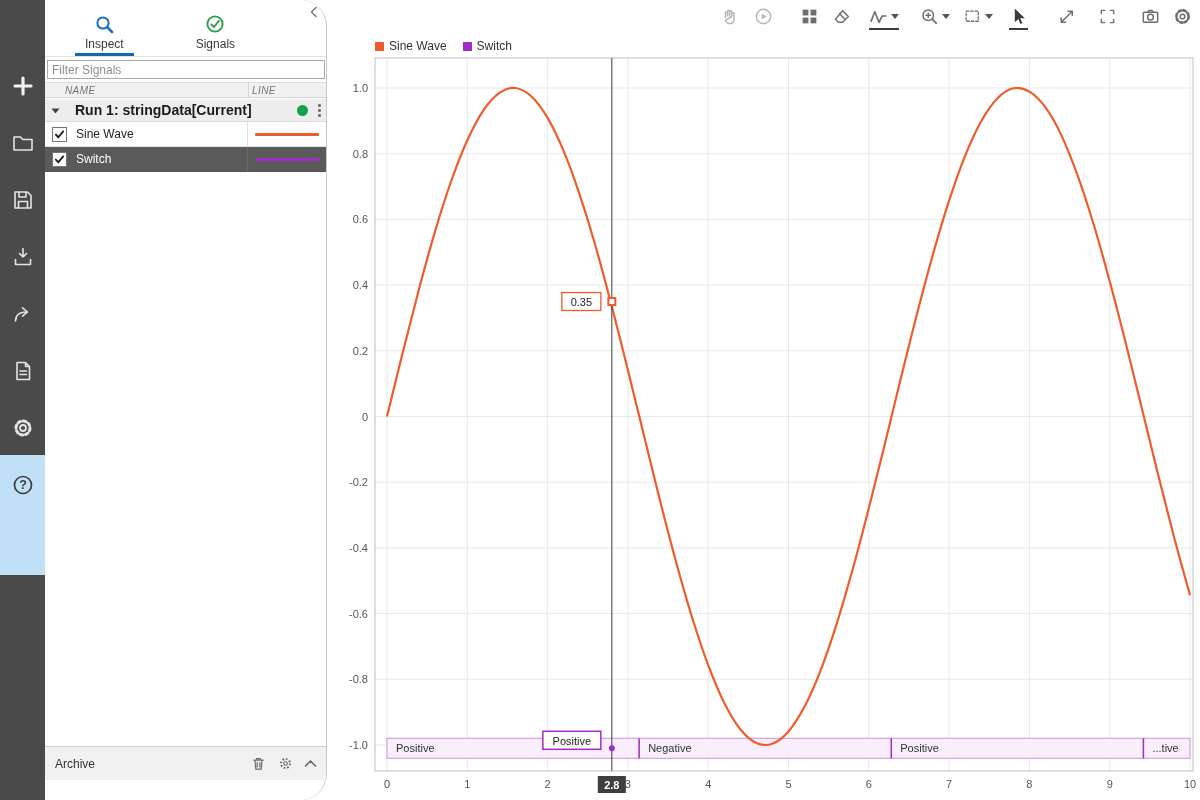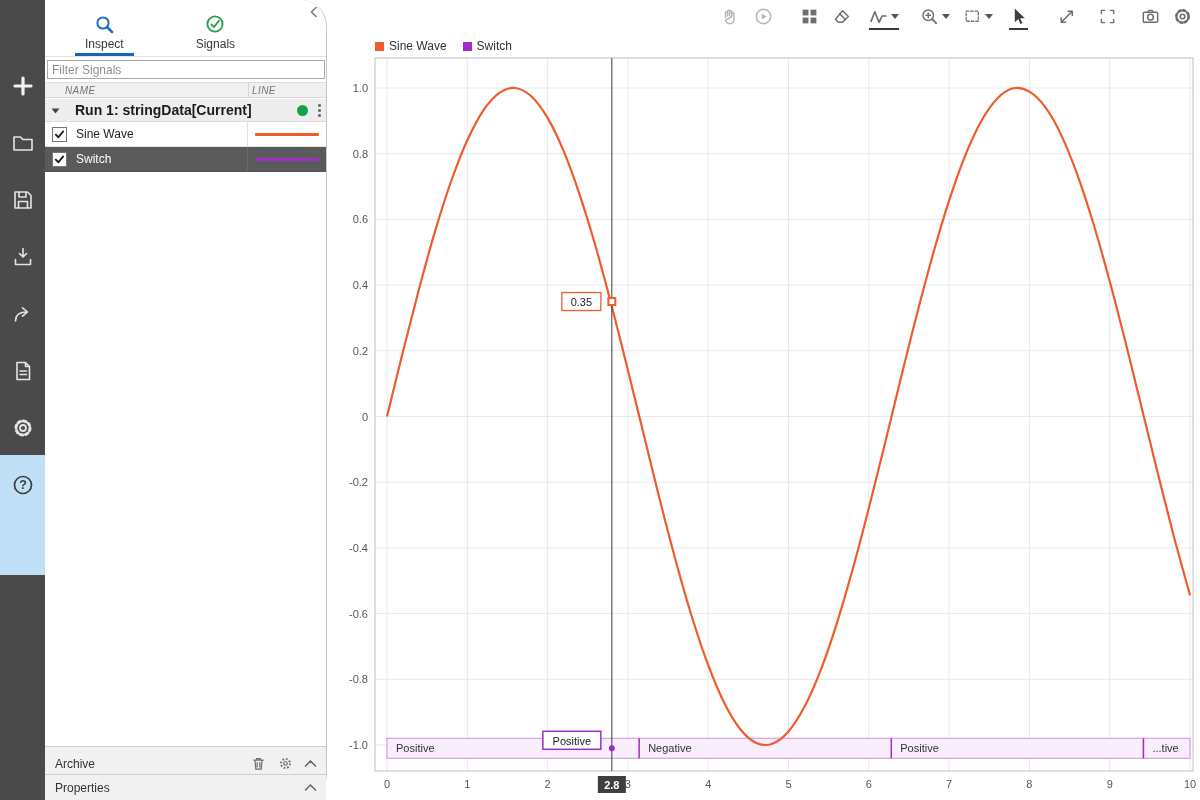--- a/index.html
+++ b/index.html
@@ -192,28 +192,20 @@
         </svg>
       <svg width="15" height="15" viewBox="0 0 18 18" style="stroke:#6f6f6f;fill:none">
         <circle cx="9" cy="9" r="5.4" stroke-width="2.4" stroke-dasharray="2.1 2.1"></circle>
         <circle cx="9" cy="9" r="2.1" stroke-width="1.4"></circle>
         </svg>
       <svg width="13" height="9" viewBox="0 0 13 9" style="stroke:#666;fill:none;stroke-width:1.5;stroke-linecap:round">
         <polyline points="1.5,7 6.5,2 11.5,7"></polyline>
         </svg>
     </span>
   </div>
-  <div class="bottom-bar props-bar">
-    <span class="bar-label">Properties</span>
-    <span class="bar-icons">
-      <svg width="13" height="9" viewBox="0 0 13 9" style="stroke:#666;fill:none;stroke-width:1.5;stroke-linecap:round">
-        <polyline points="1.5,7 6.5,2 11.5,7"></polyline>
-        </svg>
-    </span>
-  </div>
 </div>
 
 <div class="main">
   <svg id="plot-svg">
       <rect x="48" y="58" width="818" height="713" fill="#ffffff"></rect>
       <g stroke="#e9e9e9" stroke-width="1">
         <line x1="60" y1="58" x2="60" y2="771"></line>
         <line x1="140.3" y1="58" x2="140.3" y2="771"></line>
         <line x1="220.60000000000002" y1="58" x2="220.60000000000002" y2="771"></line>
         <line x1="300.9" y1="58" x2="300.9" y2="771"></line>

